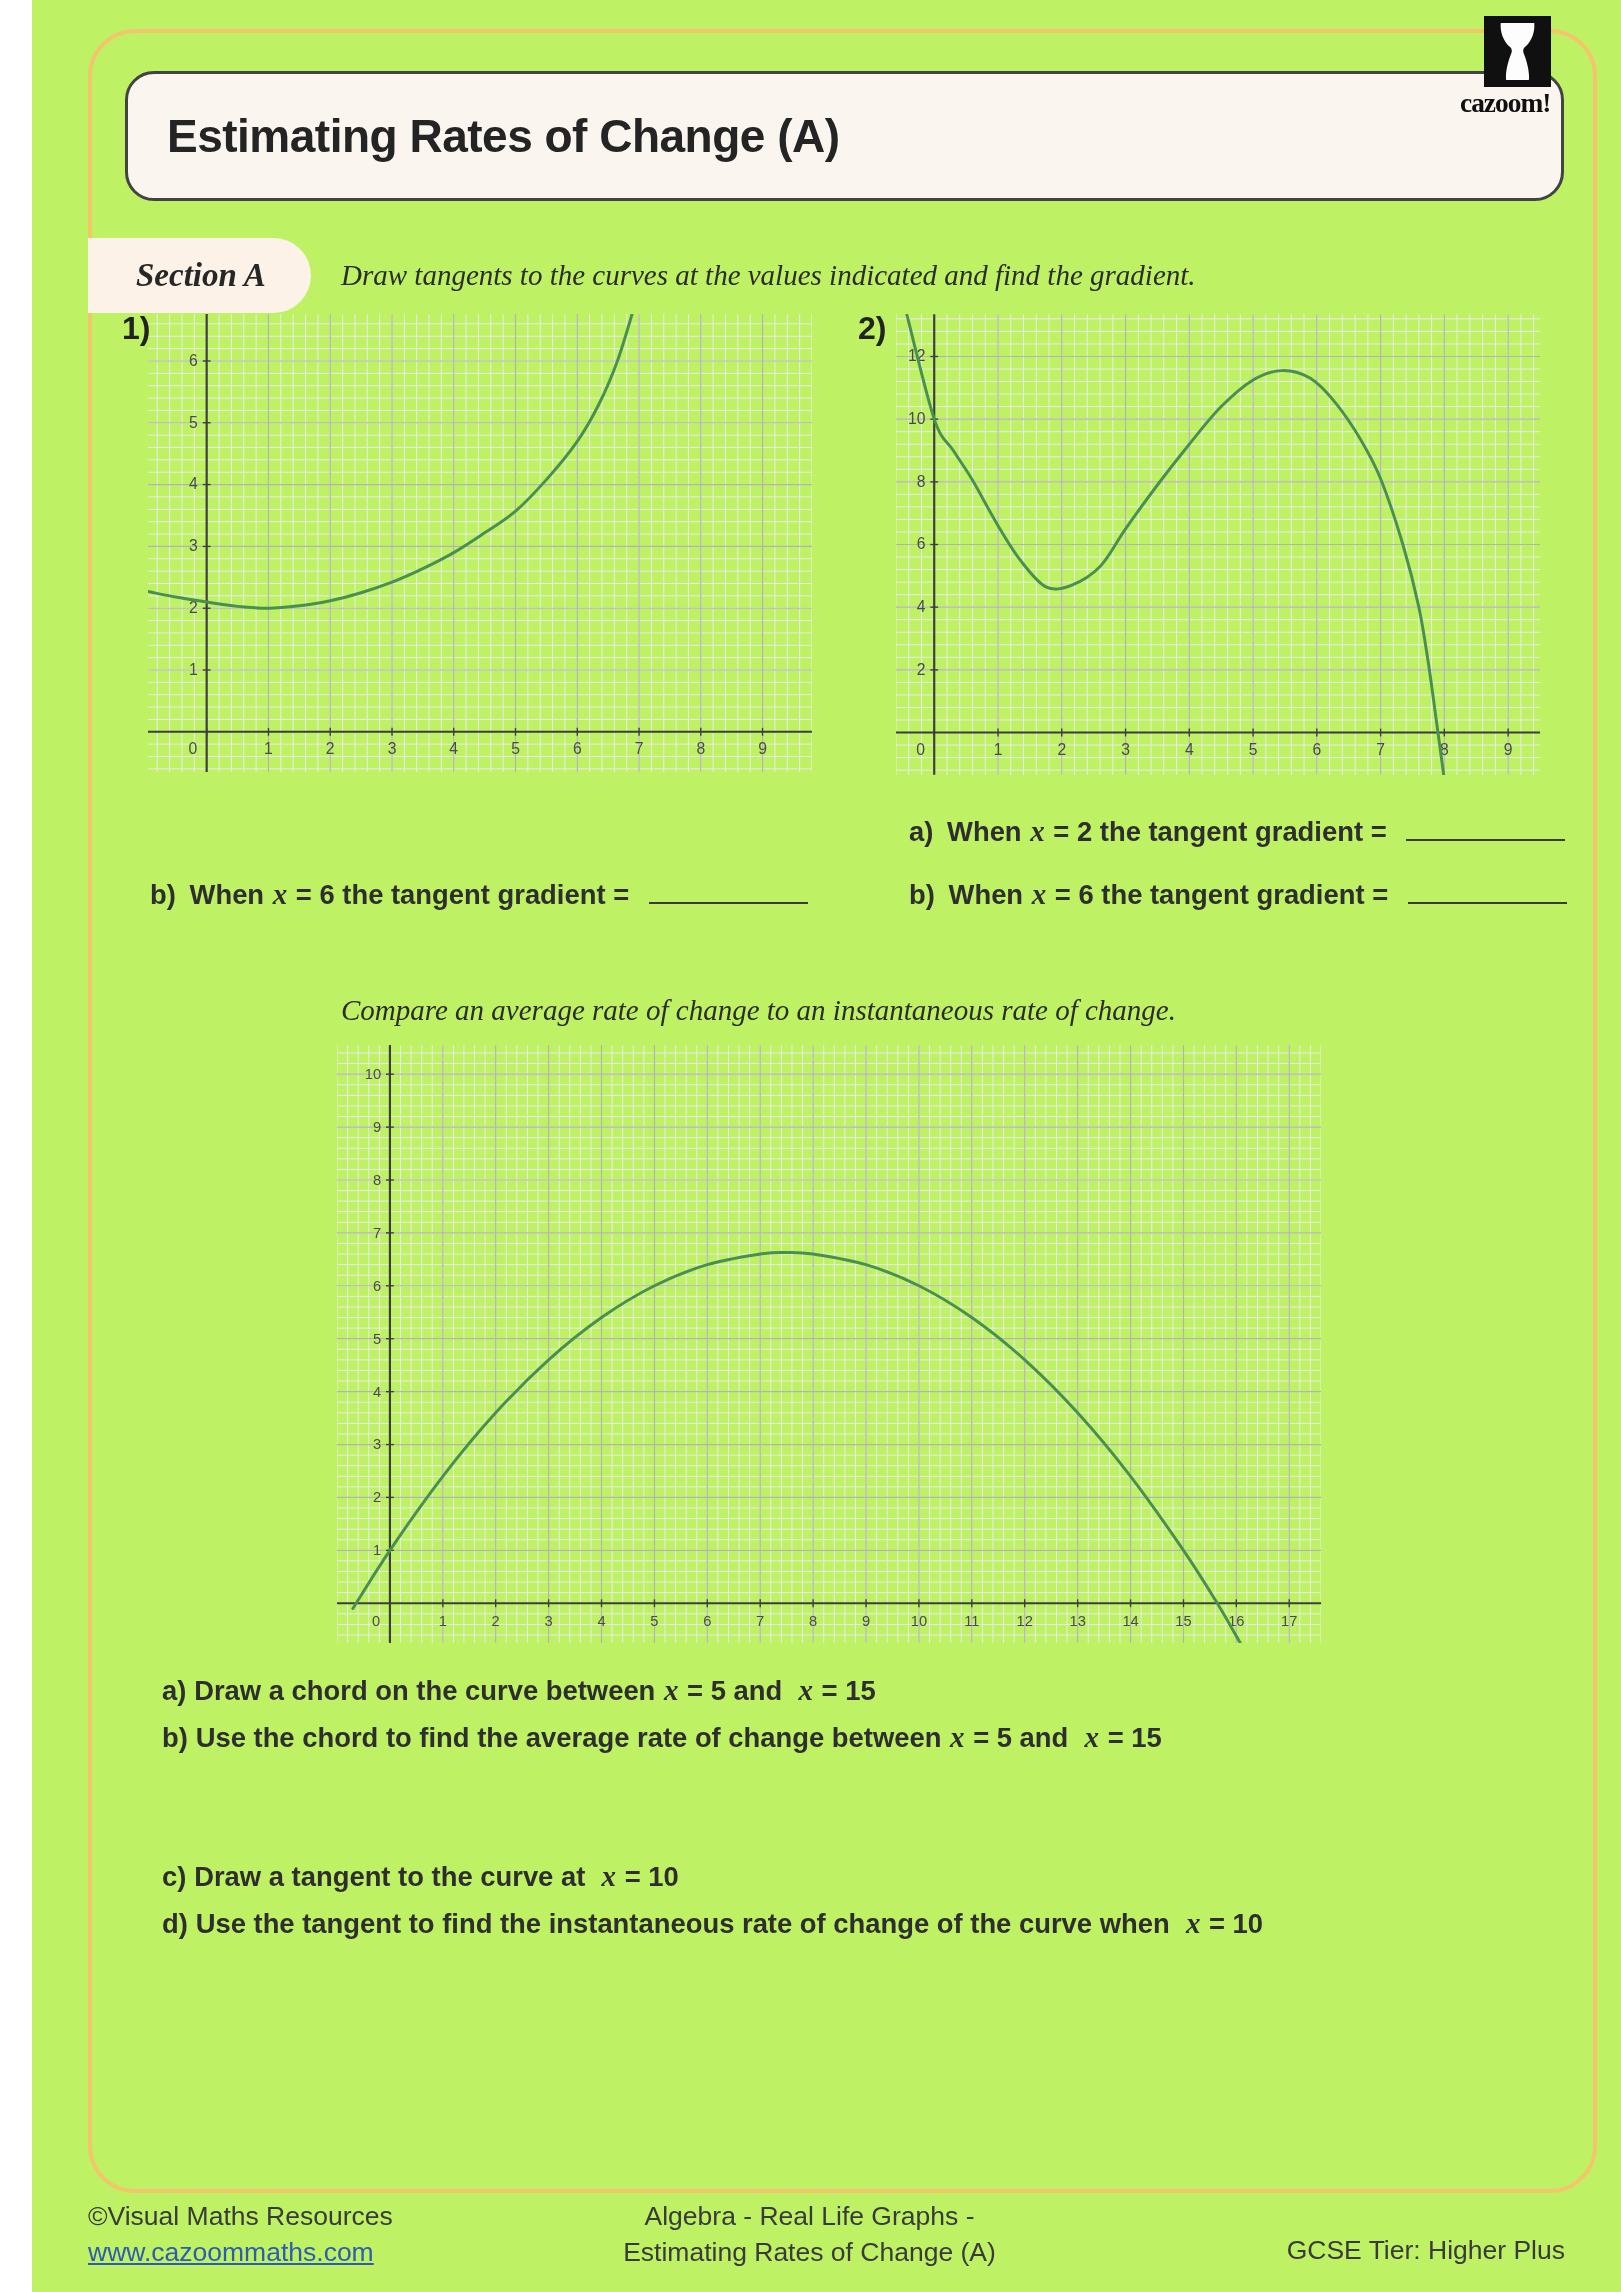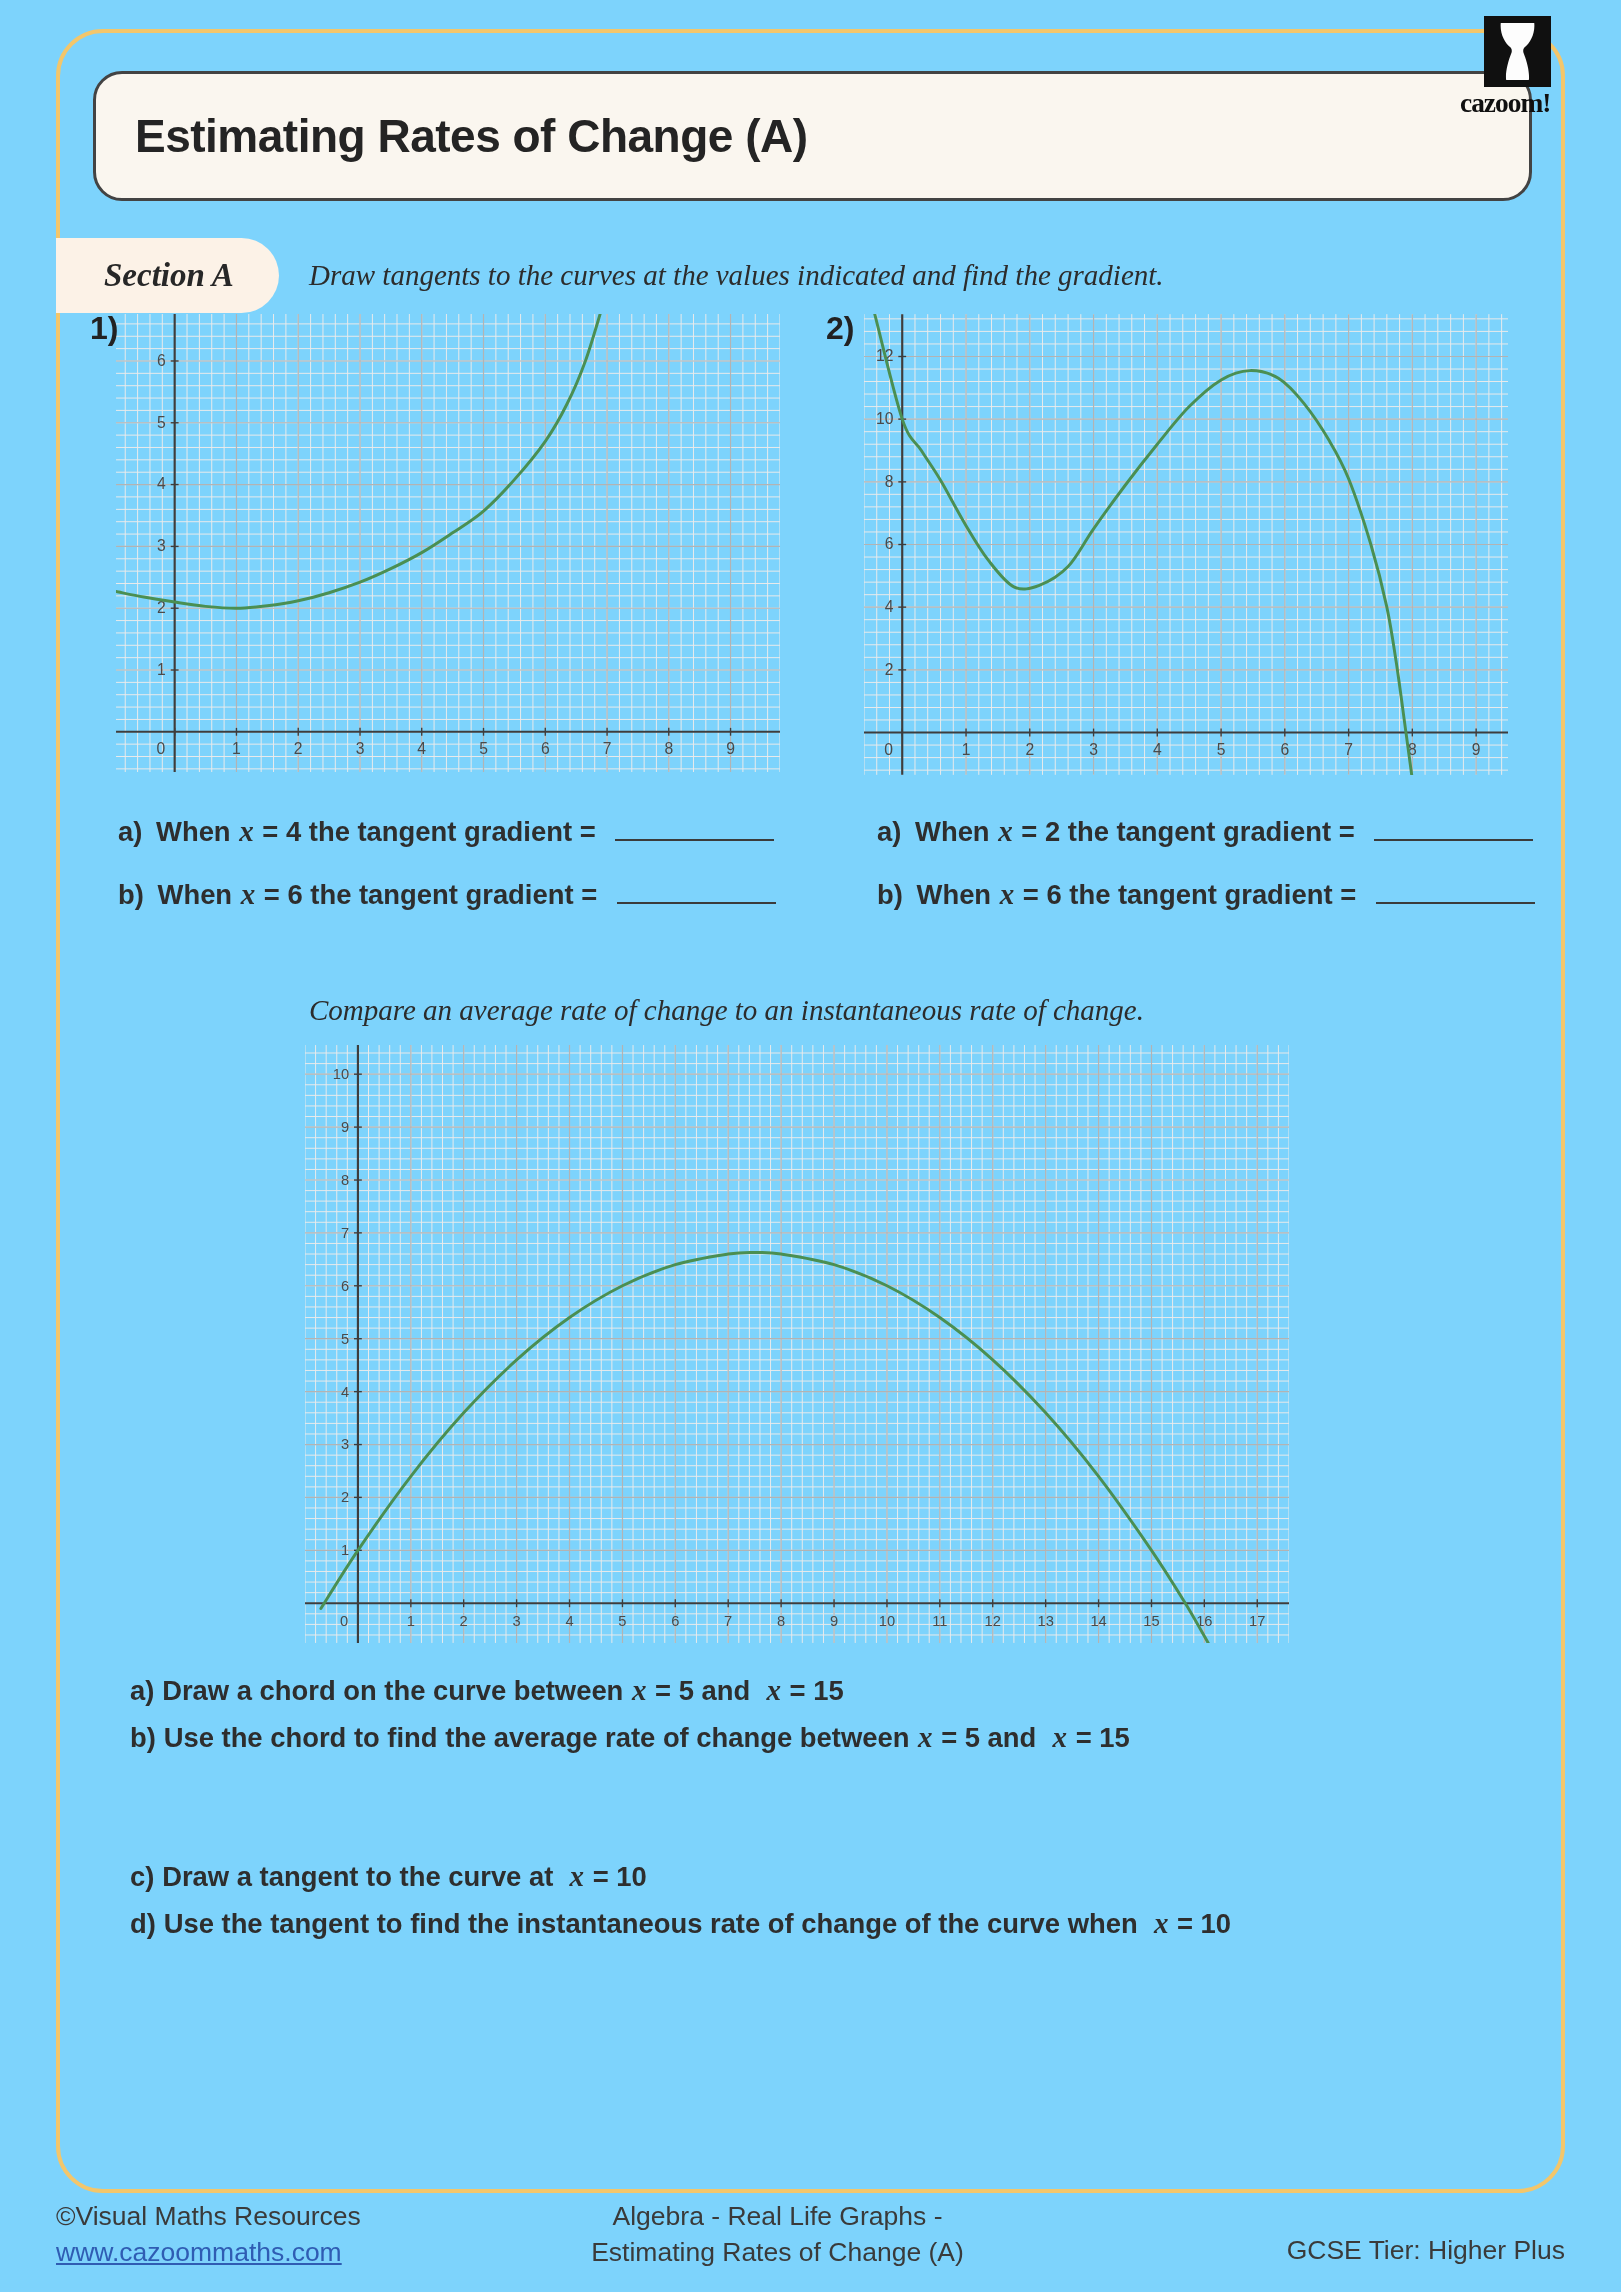--- a/index.html
+++ b/index.html
@@ -1,21 +1,21 @@
 <!DOCTYPE html>
 <html style="--curve: #4a8f52; --grid-major: #b3b3b3; --grid-minor: #ebebeb; --axis: #3d3d3d; --tick-label: #4a4a4a; --page-border: #f3c66b; --header-border: #434343; --header-bg: #faf6ef; --pill-bg: #fcf2e7; --link: #2f5cb3;"><head>
 <meta charset="utf-8">
 <style>
   * { margin:0; padding:0; box-sizing:border-box; }
   html,body { background:#fff; }
   body {
     width:1621px; height:2293px; position:relative;
     font-family:"Liberation Sans", sans-serif; color:#2e2e2e;
   }
-  #page { position:absolute; inset:0; overflow:hidden; background:#7dd3fc; }
+  #page { position:absolute; inset:0; overflow:hidden; background:#bef264;margin-left:32px; }
 
   .page-border {
     position:absolute; left:56px; top:29px; width:1509px; height:2164px;
     border:4.9px solid var(--page-border,#f3c66b); border-radius:47px;
   }
 
   .header {
     position:absolute; left:93px; top:71px; width:1439px; height:130px;
     background:var(--header-bg,#faf6ef);
     border:3.9px solid var(--header-border,#434343); border-radius:29px;
@@ -394,23 +394,20 @@
         <text x="30" y="240" text-anchor="end" fill="#4a4a4a" font-size="16" font-family="Liberation Sans, sans-serif">6</text>
         <text x="30" y="176.1" text-anchor="end" fill="#4a4a4a" font-size="16" font-family="Liberation Sans, sans-serif">8</text>
         <text x="30" y="112.1" text-anchor="end" fill="#4a4a4a" font-size="16" font-family="Liberation Sans, sans-serif">10</text>
         <text x="30" y="48.2" text-anchor="end" fill="#4a4a4a" font-size="16" font-family="Liberation Sans, sans-serif">12</text>
       </g>
       <g>
         <path d="M9.8,-4.8C14.6,13.9 30.9,83.1 39,107.1C47.2,131.1 52,128.7 58.5,139.1C65,149.5 70.5,156.7 78.1,169.5C85.6,182.2 95.9,202.2 104.1,215.8C112.2,229.4 118.7,240.6 126.8,251C135,261.4 144.2,273.9 152.9,278.2C161.5,282.4 169.7,280 178.9,276.6C188.1,273.1 198.9,267 208.2,257.4C217.4,247.8 224.4,232.9 234.2,219C243.9,205.2 255.9,188.6 266.7,174.3C277.5,159.9 288.4,146 299.2,132.7C310.1,119.4 320.9,105.2 331.8,94.3C342.6,83.4 354,73.3 364.3,67.1C374.6,61 383.8,57.8 393.5,57.6C403.3,57.3 413.6,59.9 422.8,65.5C432,71.1 440.2,80.5 448.8,91.1C457.5,101.8 467.3,116.7 474.9,129.5C482.5,142.3 487.3,150.3 494.4,167.9C501.4,185.4 510.6,213.2 517.1,235C523.6,256.8 529.1,278.7 533.4,298.9C537.7,319.2 539.9,335.2 543.2,356.5C546.4,377.8 550.2,407.1 552.9,426.8C555.6,446.6 558.3,466.8 559.4,474.8" fill="none" stroke="#4a8f52" stroke-width="3" stroke-linecap="round"></path>
       </g>
     </svg>
 
-  <div class="ansrow" style="left:118px;top:812px;">
-    <span class="qp">a)</span><span class="qbody"><span>When </span><span class="mvar">x</span><span> = 4 the tangent gradient = </span><span class="blank"></span></span>
-  </div>
   <div class="ansrow" style="left:118px;top:875px;">
     <span class="qp">b)</span><span class="qbody"><span>When </span><span class="mvar">x</span><span> = 6 the tangent gradient = </span><span class="blank"></span></span>
   </div>
   <div class="ansrow" style="left:877px;top:812px;">
     <span class="qp">a)</span><span class="qbody"><span>When </span><span class="mvar">x</span><span> = 2 the tangent gradient = </span><span class="blank"></span></span>
   </div>
   <div class="ansrow" style="left:877px;top:875px;">
     <span class="qp">b)</span><span class="qbody"><span>When </span><span class="mvar">x</span><span> = 6 the tangent gradient = </span><span class="blank"></span></span>
   </div>
 

